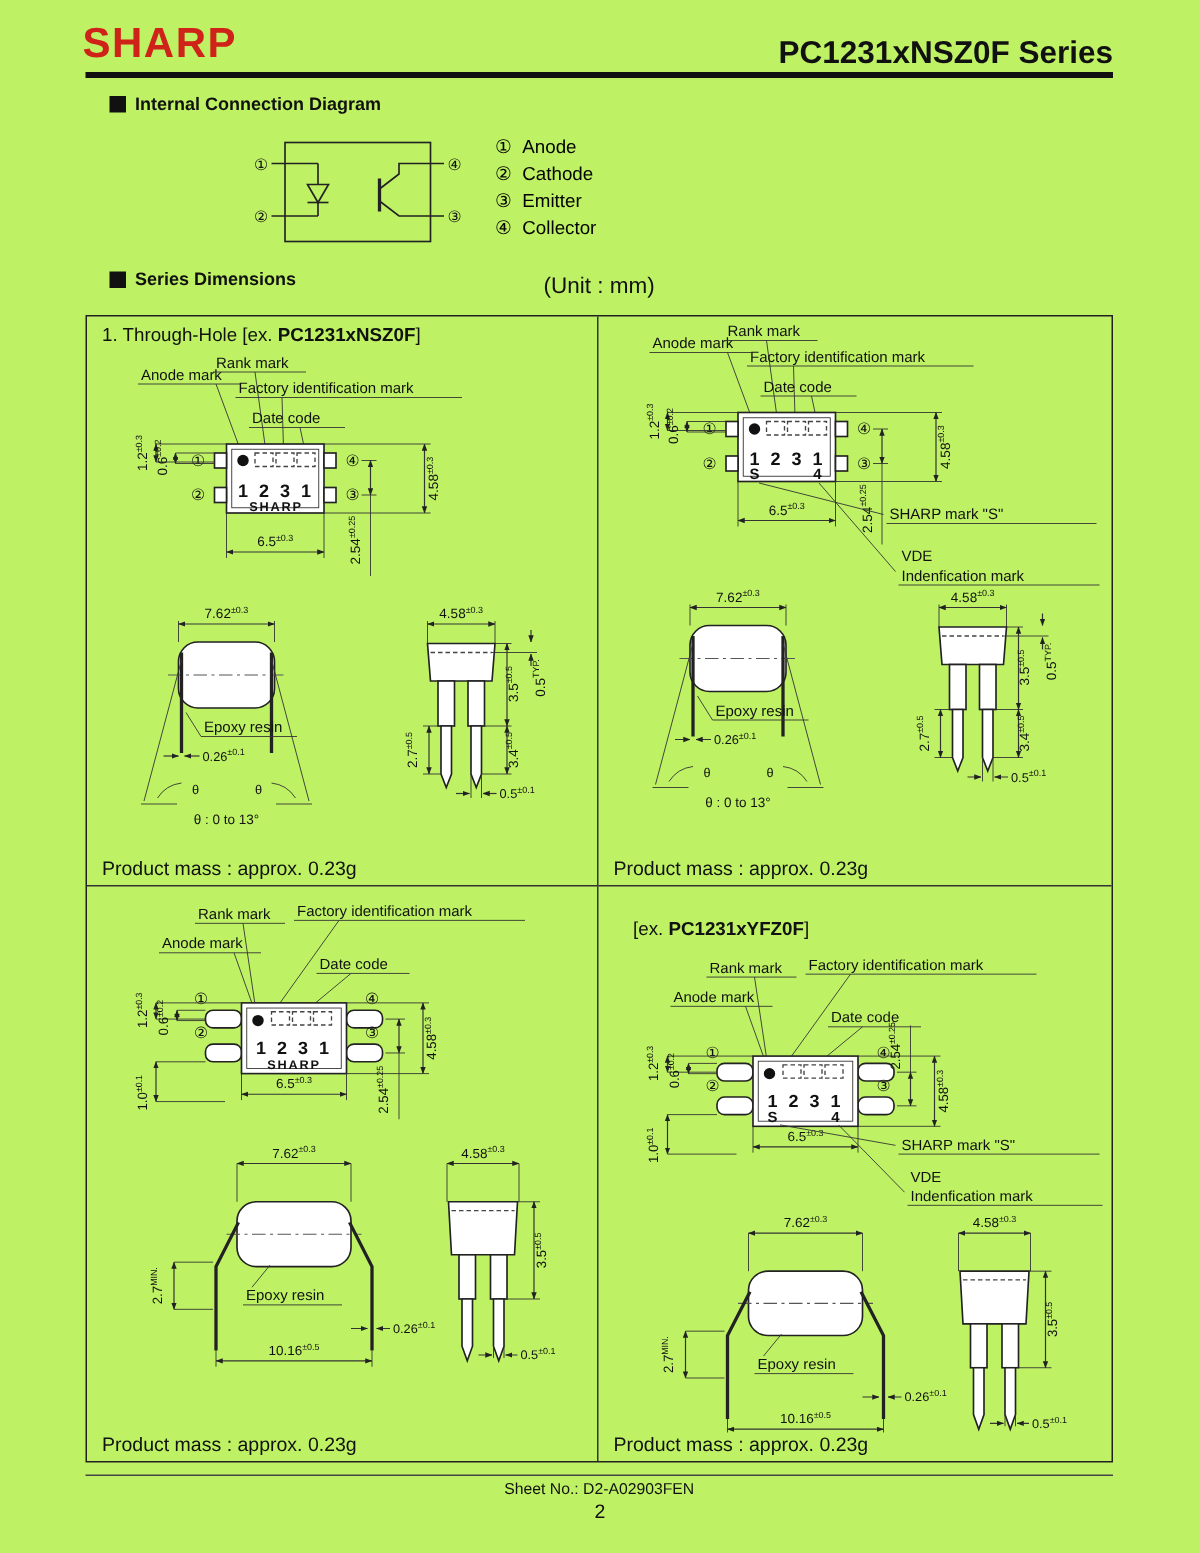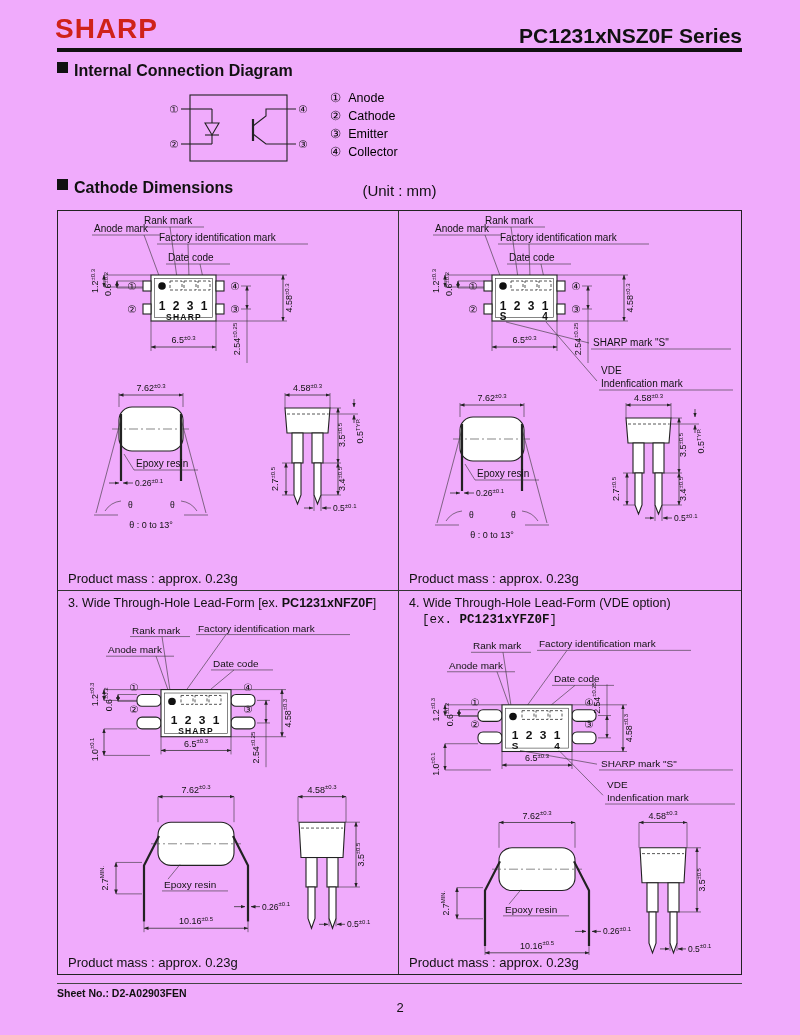--- a/index.html
+++ b/index.html
@@ -1,57 +1,57 @@
 <!DOCTYPE html>
 <html><head>
 <meta charset="utf-8">
 <style>
   html,body{margin:0;padding:0;background:#e8e8e8;}
-  .page{position:relative;width:800px;height:1035px;background:#f0abfc;margin:0 auto;
+  .page{position:relative;width:800px;height:1035px;background:#bef264;margin:0 auto;
         font-family:"Liberation Sans",sans-serif;color:#111;overflow:hidden;}
   .abs{position:absolute;}
   
   .logo{left:55px;top:13px;font-size:28px;font-weight:bold;letter-spacing:1px;color:#cf2219;}
   .series{left:57px;top:24px;width:685px;text-align:right;font-size:21px;font-weight:bold;}
   .hrule{left:57px;top:48px;width:685px;height:4px;background:#111;}
   
-  .sect{font-size:16px;font-weight:bold;display:flex;gap:6px;}
+  .sect{font-size:12px;font-weight:bold;display:flex;align-items:center;gap:6px;margin-left:16px;}
   .sq{width:11px;height:11px;background:#111;display:inline-block;}
   .sect-internal{left:57px;top:62px;}
   .sect-outline{left:57px;top:179px;}
   .unit{left:57px;top:182px;width:685px;text-align:center;font-size:15px;font-weight:normal;}
   
   .icd{left:150px;top:86px;}
   
   .tbl{left:57px;top:210px;width:683px;height:763px;border:1.4px solid #222;
        display:grid;grid-template-columns:341px 1fr;grid-template-rows:380px 1fr;}
   .cell{display:flex;flex-direction:column;overflow:hidden;}
   .cell.br{border-right:1px solid #333;}
   .cell.bb{border-bottom:1px solid #333;}
   .ctitle{margin:5px 8px 0 10px;font-size:12.5px;line-height:1.25;}
   .ctitle b{font-weight:bold;}
   .mass{margin:auto 0 4px 10px;font-size:13px;}
-  .t2{padding-left:13px;font-family:Liberation Mono, monospace;}
+  .t2{padding-left:13px;}
   
   svg{font-family:"Liberation Sans",sans-serif;display:block;}
   .ln{stroke:#333;stroke-width:0.8;fill:none;}
   .lnt{stroke:#333;stroke-width:0.6;fill:none;}
   .thk{stroke:#222;stroke-width:2.2;fill:none;}
   .med{stroke:#222;stroke-width:1.1;fill:none;}
   .body{fill:#fff;stroke:#222;stroke-width:1.1;}
   .dash{stroke:#444;stroke-width:0.9;fill:none;stroke-dasharray:3 2;}
   .cl{stroke:#555;stroke-width:0.7;fill:none;stroke-dasharray:9 3 2 3;}
   .dim{font-size:9px;fill:#111;}
   .dims{font-size:8.5px;fill:#111;}
   .lbl{font-size:10px;fill:#111;}
   .pin{font-size:10.5px;fill:#111;}
   .mark{font-weight:bold;fill:#111;}
   
   .frule{left:57px;top:983px;width:685px;height:1px;background:#444;}
-  .sheet{left:57px;top:987px;width:685px;text-align:left;font-size:10.5px;font-weight:bold;}
+  .sheet{left:57px;top:987px;width:685px;text-align:center;font-size:10.5px;}
   .pageno{left:0;top:1000px;width:800px;text-align:center;font-size:13px;}
 </style>
 </head>
 <body>
 
 <div class="page">
 
   <div class="abs logo">SHARP</div>
   <div class="abs series">PC1231xNSZ0F Series</div>
   <div class="abs hrule"></div>
@@ -88,27 +88,28 @@
     <g font-size="12.5">
       <text x="180" y="16"><tspan>①</tspan><tspan dx="7">Anode</tspan></text>
       <text x="180" y="34"><tspan>②</tspan><tspan dx="7">Cathode</tspan></text>
       <text x="180" y="52"><tspan>③</tspan><tspan dx="7">Emitter</tspan></text>
       <text x="180" y="70"><tspan>④</tspan><tspan dx="7">Collector</tspan></text>
     </g>
   </svg>
 
   <div class="abs sect sect-outline">
     <span class="sq"></span>
-    <span>Cathode Dimensions</span>
+    <span>Series Dimensions</span>
   </div>
   <div class="abs unit">(Unit : mm)</div>
 
   <div class="abs tbl">
 
     <div class="cell br bb">
+      <div class="ctitle"><span>1. Through-Hole [ex. </span><b>PC1231xNSZ0F</b><span>]</span></div>
       <svg width="341" height="332" viewBox="0 0 341 332">
         <g>
           <text class="lbl" x="36" y="21">Anode mark</text>
           <line class="lnt" x1="34" y1="24" x2="102" y2="24"></line>
             <line class="lnt" x1="86" y1="24" x2="103" y2="70"></line>
           <text class="lbl" x="86" y="13">Rank mark</text>
           <line class="lnt" x1="84" y1="16" x2="146" y2="16"></line>
             <line class="lnt" x1="112" y1="16" x2="119" y2="67"></line>
           <text class="lbl" x="101" y="30">Factory identification mark</text>
           <line class="lnt" x1="99" y1="33" x2="250" y2="33"></line>
@@ -345,21 +346,20 @@
             <line class="ln" x1="246" y1="297" x2="255" y2="297" marker-end="url(#ar)"></line>
               <line class="ln" x1="264" y1="297" x2="273" y2="297" marker-start="url(#ar)"></line>
             <text class="dims" x="275" y="300"><tspan>0.5</tspan><tspan font-size="6" dy="-3.5">±0.1</tspan></text>
           </g>
         </g>
       </svg>
       <div class="mass">Product mass : approx. 0.23g</div>
     </div>
 
     <div class="cell br">
-      <div class="ctitle"><span>3. Wide Through-Hole Lead-Form [ex. </span><b>PC1231xNFZ0F</b><span>]</span></div>
       <svg width="341" height="330" viewBox="0 0 341 336" preserveAspectRatio="none">
         <g>
           <text class="lbl" x="74" y="22">Rank mark</text>
           <line class="lnt" x1="72" y1="25" x2="132" y2="25"></line>
             <line class="lnt" x1="104" y1="25" x2="112" y2="80"></line>
           <text class="lbl" x="140" y="20">Factory identification mark</text>
           <line class="lnt" x1="138" y1="23" x2="292" y2="23"></line>
             <line class="lnt" x1="168" y1="23" x2="128" y2="80"></line>
           <text class="lbl" x="50" y="42">Anode mark</text>
           <line class="lnt" x1="48" y1="45" x2="116" y2="45"></line>
@@ -458,21 +458,21 @@
             <line class="ln" x1="261" y1="318" x2="270" y2="318" marker-end="url(#ar)"></line>
               <line class="ln" x1="279" y1="318" x2="287" y2="318" marker-start="url(#ar)"></line>
             <text class="dims" x="289" y="321"><tspan>0.5</tspan><tspan font-size="6" dy="-3.5">±0.1</tspan></text>
           </g>
         </g>
       </svg>
       <div class="mass">Product mass : approx. 0.23g</div>
     </div>
 
     <div class="cell">
-      <div class="ctitle"><span>4. Wide Through-Hole Lead-Form (VDE option)</span><br><span class="t2"><span>[ex. </span><b>PC1231xYFZ0F</b><span>]</span></span></div>
+      <div class="ctitle"><br><span class="t2"><span>[ex. </span><b>PC1231xYFZ0F</b><span>]</span></span></div>
       <svg width="341" height="330" viewBox="0 0 341 336" preserveAspectRatio="none">
         <g>
           <text class="lbl" x="74" y="22">Rank mark</text>
           <line class="lnt" x1="72" y1="25" x2="132" y2="25"></line>
             <line class="lnt" x1="104" y1="25" x2="112" y2="80"></line>
           <text class="lbl" x="140" y="20">Factory identification mark</text>
           <line class="lnt" x1="138" y1="23" x2="292" y2="23"></line>
             <line class="lnt" x1="168" y1="23" x2="128" y2="80"></line>
           <text class="lbl" x="50" y="42">Anode mark</text>
           <line class="lnt" x1="48" y1="45" x2="116" y2="45"></line>

